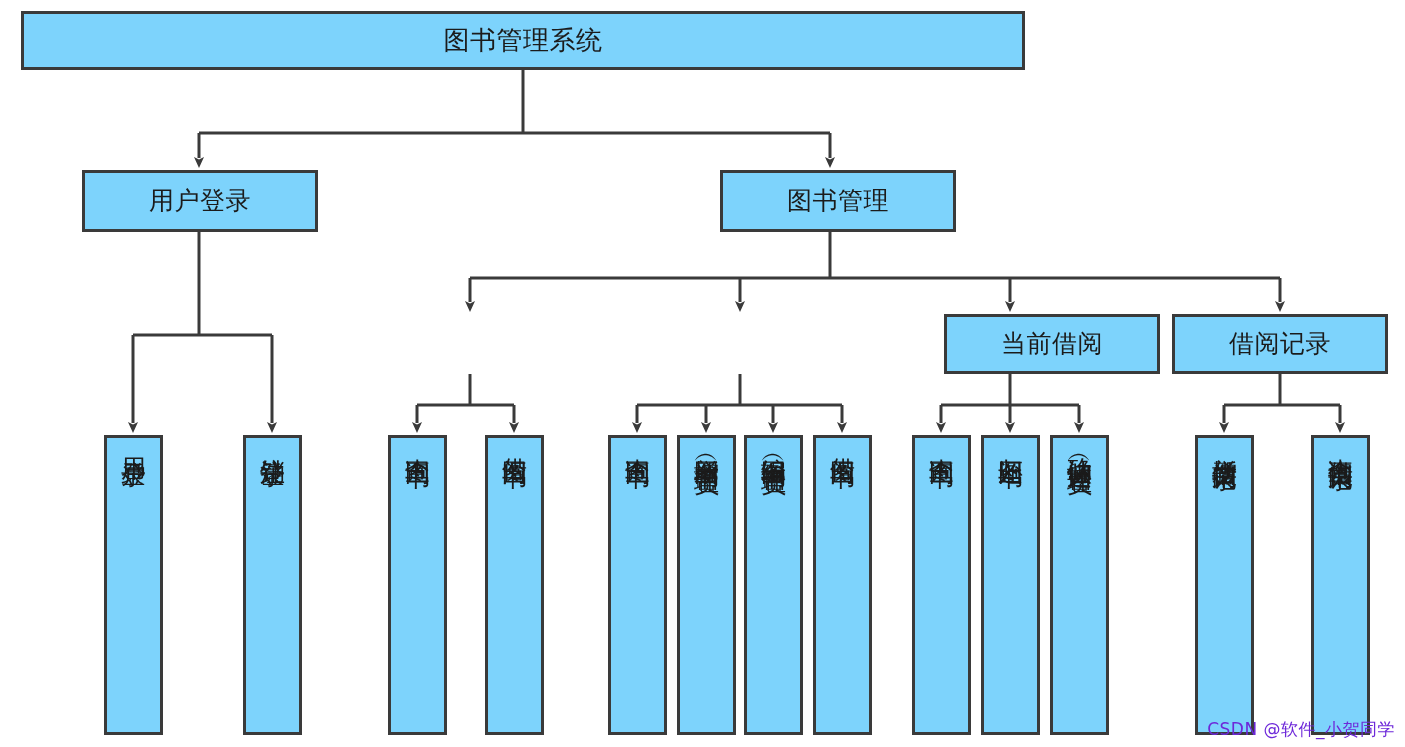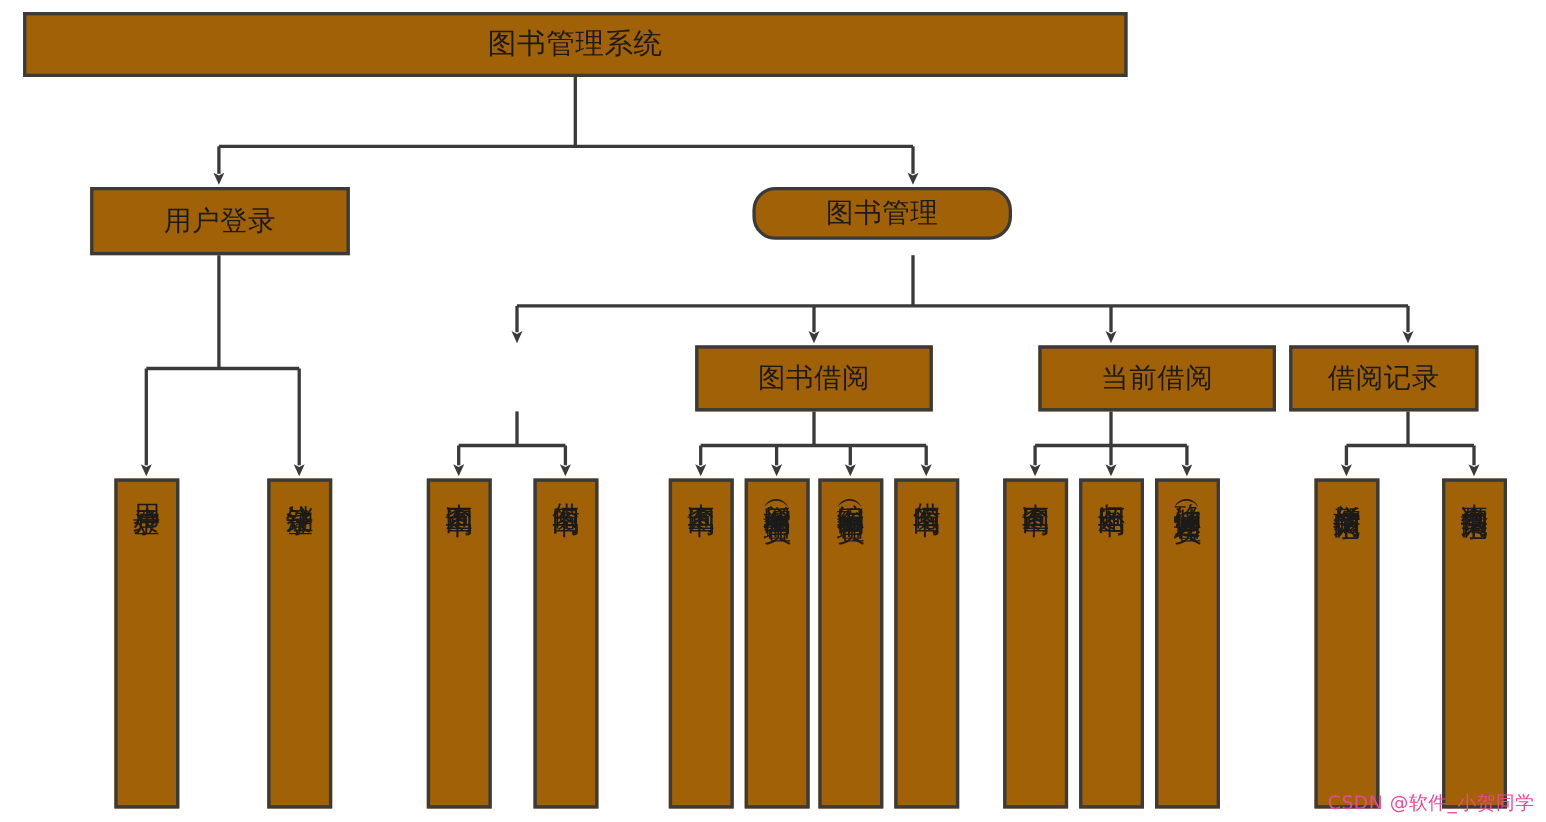--- a/index.html
+++ b/index.html
@@ -23,21 +23,21 @@
     left: 0;
     top: 0;
     width: 1405px;
     height: 747px;
     pointer-events: none;
   }
   .node {
     position: absolute;
     box-sizing: border-box;
     border: 3px solid #3a3a3a;
-    background: #a16207;
+    background: #7dd3fc;
     display: flex;
     align-items: center;
     justify-content: center;
     color: #1b1b1b;
   }
   .node .label {
     display: block;
     text-align: center;
     line-height: 1.05;
     white-space: nowrap;
@@ -62,21 +62,21 @@
     font-size: 25px;
     line-height: 1;
     letter-spacing: 2px;
     white-space: nowrap;
   }
   .watermark {
     position: absolute;
     right: 10px;
     bottom: 6px;
     font-size: 17px;
-    color: #ec4899;
+    color: #6d28d9;
     letter-spacing: 0.5px;
     white-space: nowrap;
     user-select: none;
   }
 </style>
 </head>
 <body>
 
 <div id="canvas">
 
@@ -130,31 +130,28 @@
     </g>
   </svg>
 
   <div class="node horiz root" style="left:21px; top:11px; width:1004px; height:59px;">
     <span class="label">图书管理系统</span>
   </div>
 
   <div class="node horiz" style="left:82px; top:170px; width:236px; height:62px;">
     <span class="label">用户登录</span>
   </div>
-  <div class="node horiz" style="left:684px; top:170px; width:236px; height:48px;border-radius:21px;">
+  <div class="node horiz" style="left:720px; top:170px; width:236px; height:62px;">
     <span class="label">图书管理</span>
   </div>
 
-  <div class="node horiz" style="left:632px; top:314px; width:216px; height:60px;">
-    <span class="label">图书借阅</span>
-  </div>
   <div class="node horiz" style="left:902px; top:314px; width:216px; height:60px;margin-left:42px;">
     <span class="label">当前借阅</span>
   </div>
-  <div class="node horiz" style="left:1172px; top:314px; width:172px; height:60px;">
+  <div class="node horiz" style="left:1172px; top:314px; width:216px; height:60px;">
     <span class="label">借阅记录</span>
   </div>
 
   <div class="node leaf" style="left:104px; top:435px; width:59px; height:300px;">
     <span class="label">用户登录</span>
   </div>
   <div class="node leaf" style="left:243px; top:435px; width:59px; height:300px;">
     <span class="label">注销登录</span>
   </div>
 

